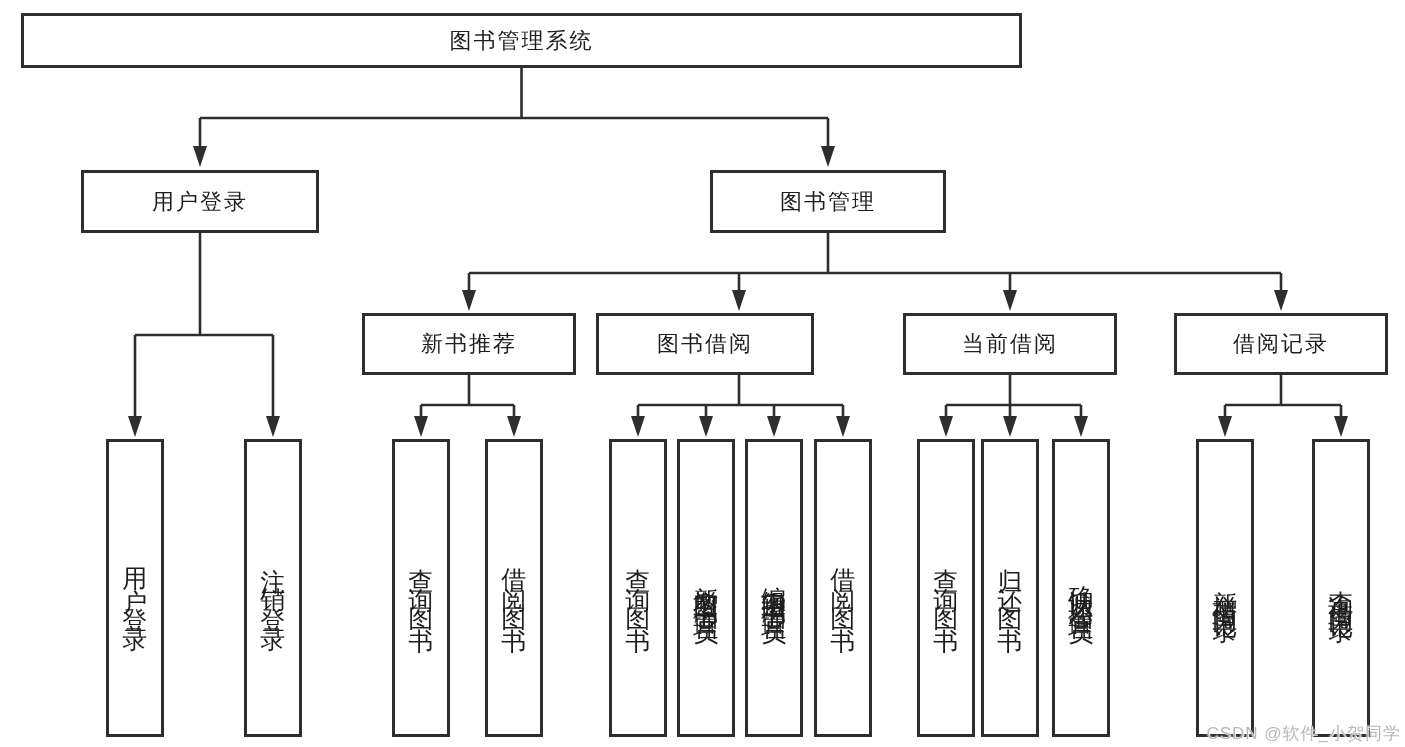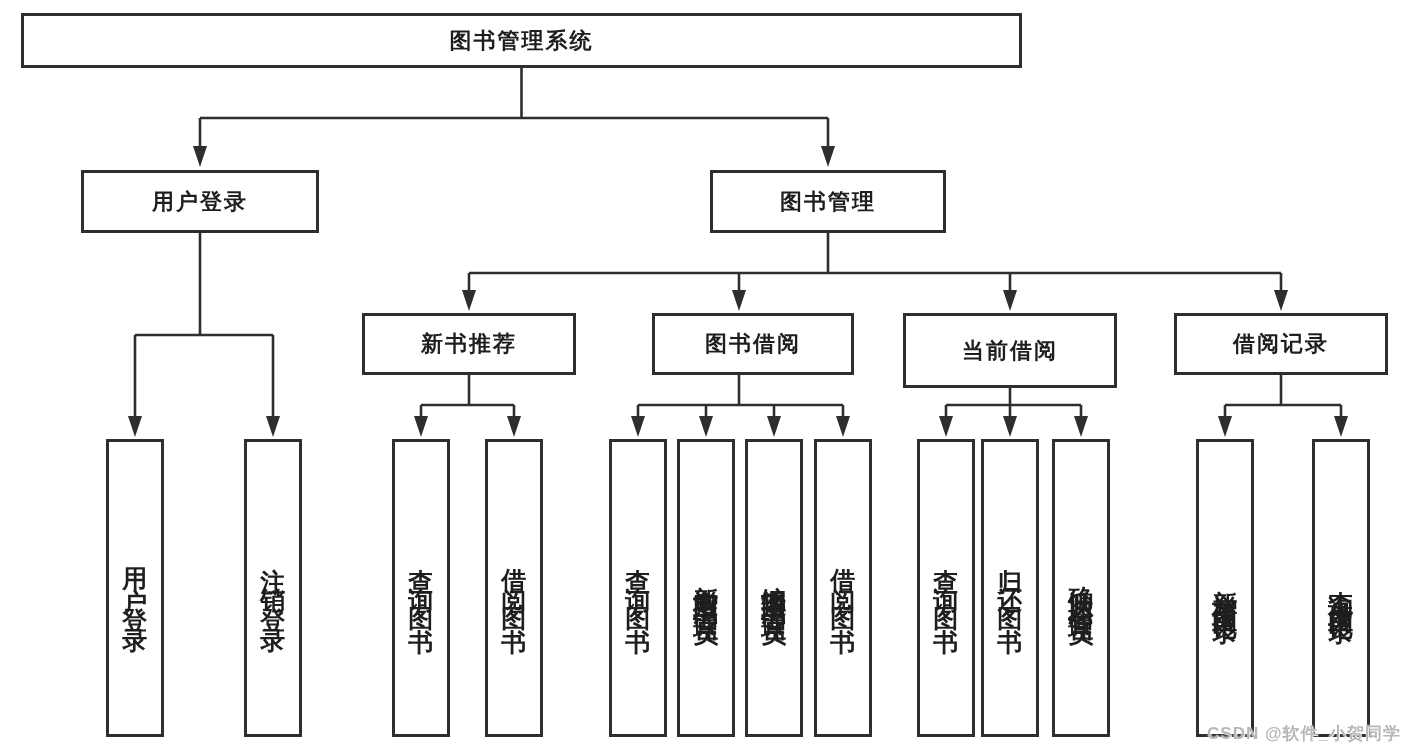--- a/index.html
+++ b/index.html
@@ -3,21 +3,20 @@
 <meta charset="utf-8">
 <style>
   html, body { margin: 0; padding: 0; background: #ffffff; }
   .canvas {
     position: relative;
     width: 1405px;
     height: 747px;
     background: #ffffff;
     font-family: "Liberation Sans", sans-serif;
     overflow: hidden;
-    font-weight: bold;
   }
   .wires {
     position: absolute;
     left: 0; top: 0;
     width: 1405px; height: 747px;
     pointer-events: none;
   }
   .node {
     position: absolute;
     box-sizing: border-box;
@@ -131,24 +130,24 @@
   <div class="node h-node" style="left:81px; top:170px; width:238px; height:63px;">
     <span>用户登录</span>
   </div>
   <div class="node h-node" style="left:362px; top:313px; width:214px; height:62px;">
     <span>新书推荐</span>
   </div>
 
   <div class="node h-node" style="left:710px; top:170px; width:236px; height:63px;">
     <span>图书管理</span>
   </div>
-  <div class="node h-node" style="left:652px; top:313px; width:202px; height:62px;">
+  <div class="node h-node" style="left:596px; top:313px; width:218px; height:62px;">
     <span>图书借阅</span>
   </div>
-  <div class="node h-node" style="left:903px; top:313px; width:214px; height:75px;">
+  <div class="node h-node" style="left:903px; top:313px; width:214px; height:62px;">
     <span>当前借阅</span>
   </div>
   <div class="node h-node" style="left:1174px; top:313px; width:214px; height:62px;">
     <span>借阅记录</span>
   </div>
 
   <div class="node v-node v-short" style="left:106px; top:439px; width:58px; height:298px;">
     <span>用户登录</span>
   </div>
   <div class="node v-node v-short" style="left:244px; top:439px; width:58px; height:298px;">

